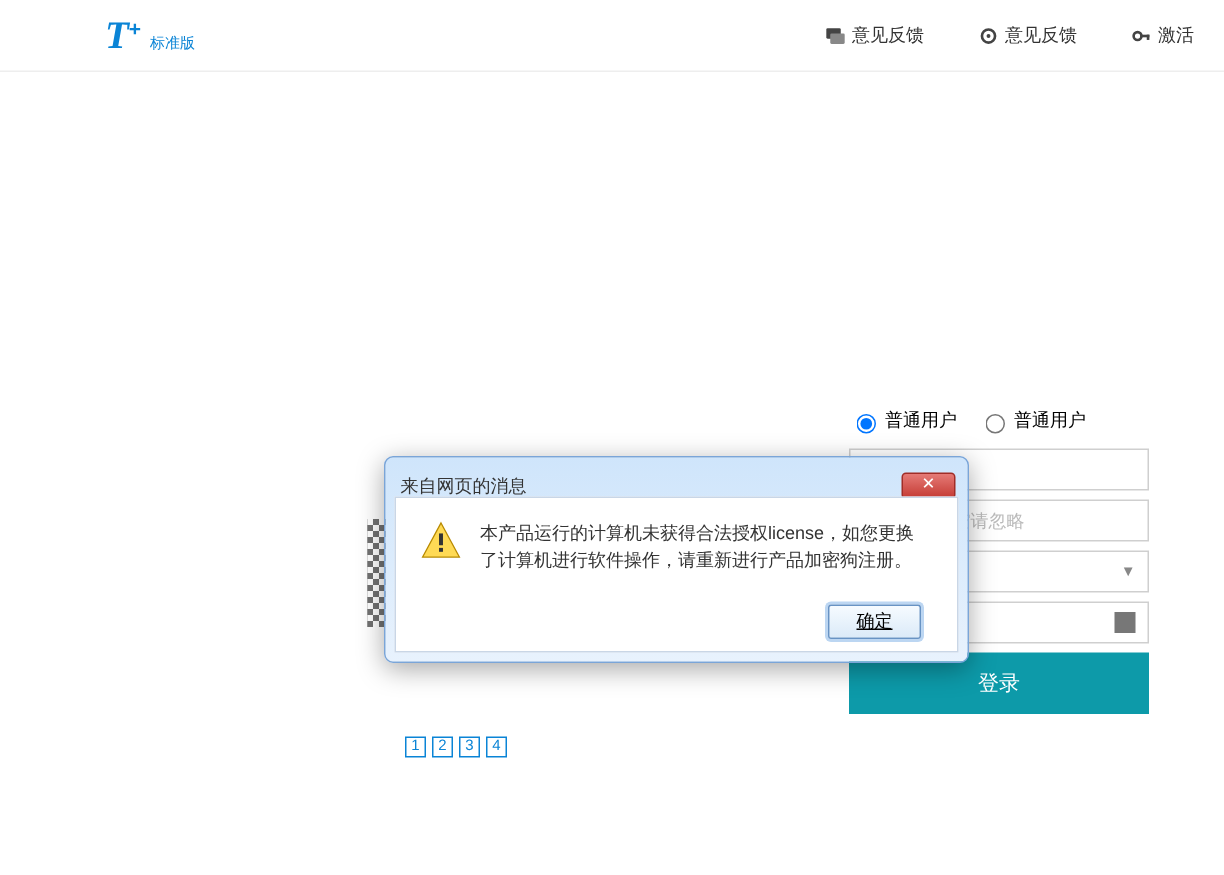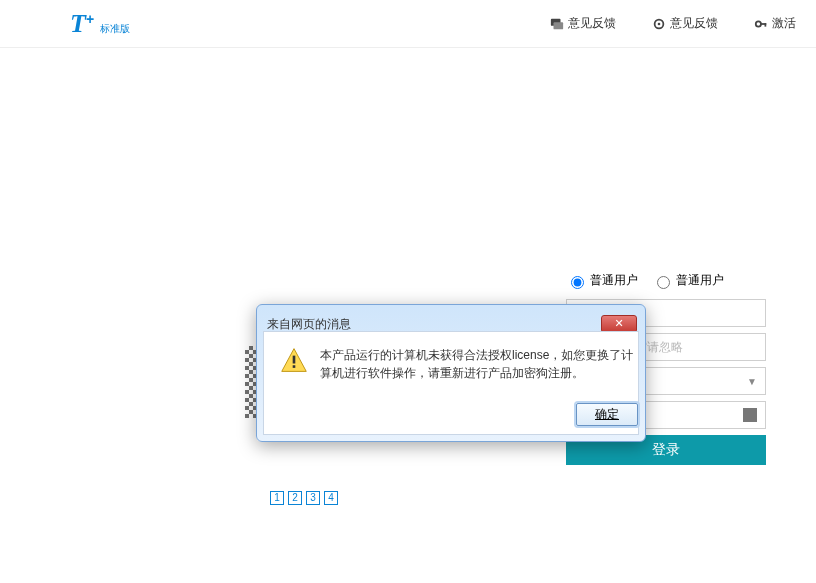--- a/index.html
+++ b/index.html
@@ -82,21 +82,21 @@
     color: #bbb;
     display: flex;
     align-items: center;
     justify-content: space-between;
     background: #fff;
   }
   .field .drop { color: #888; font-size: 10px; }
   .field .cal { width: 14px; height: 14px; background:#777; display:inline-block; }
   .login-btn {
     width: 200px;
-    height: 30px;
+    height: 41px;
     background: #0d9aa9;
     color: #fff;
     border: none;
     cursor: pointer;
     font-size: 14px;
   }
 
   .qr {
     position: absolute;
     left: 245px;
@@ -157,21 +157,21 @@
     text-align:center;
     line-height:14px;
     font-size:11px;
     cursor:pointer;
   }
   .dialog-body {
     position:absolute;
     left:6px; top:26px; right:6px; bottom:6px;
     background:#fff;
     border:1px solid #c9d6e6;
-    padding: 14px 0 8px 16px;
+    padding: 14px 24px 8px 16px;
     display:flex;
     flex-direction:column;
   }
   .dialog-msg {
     display:flex;
     gap:12px;
     color:#333;
     line-height:1.5;
   }
   .warn-icon {

